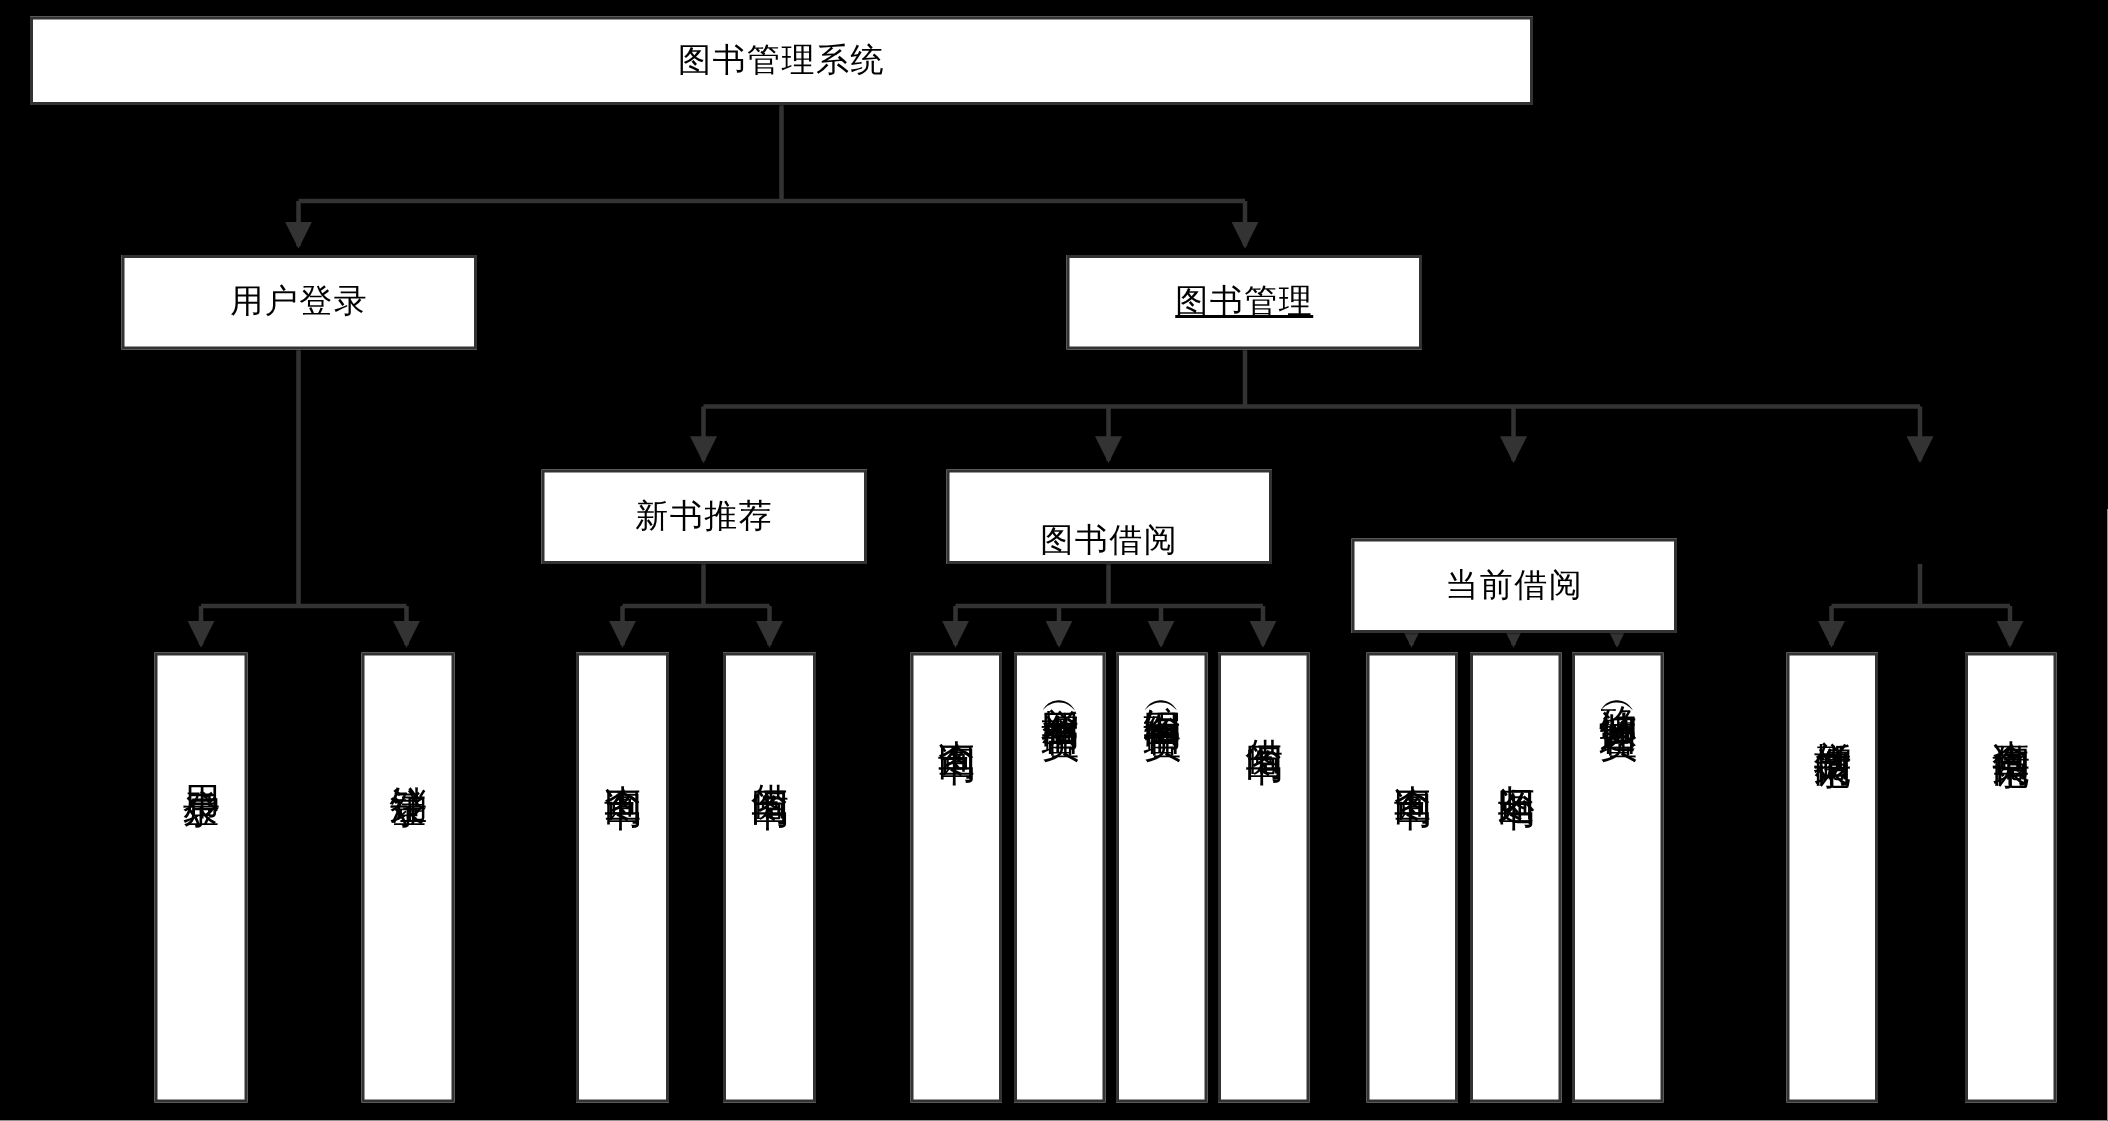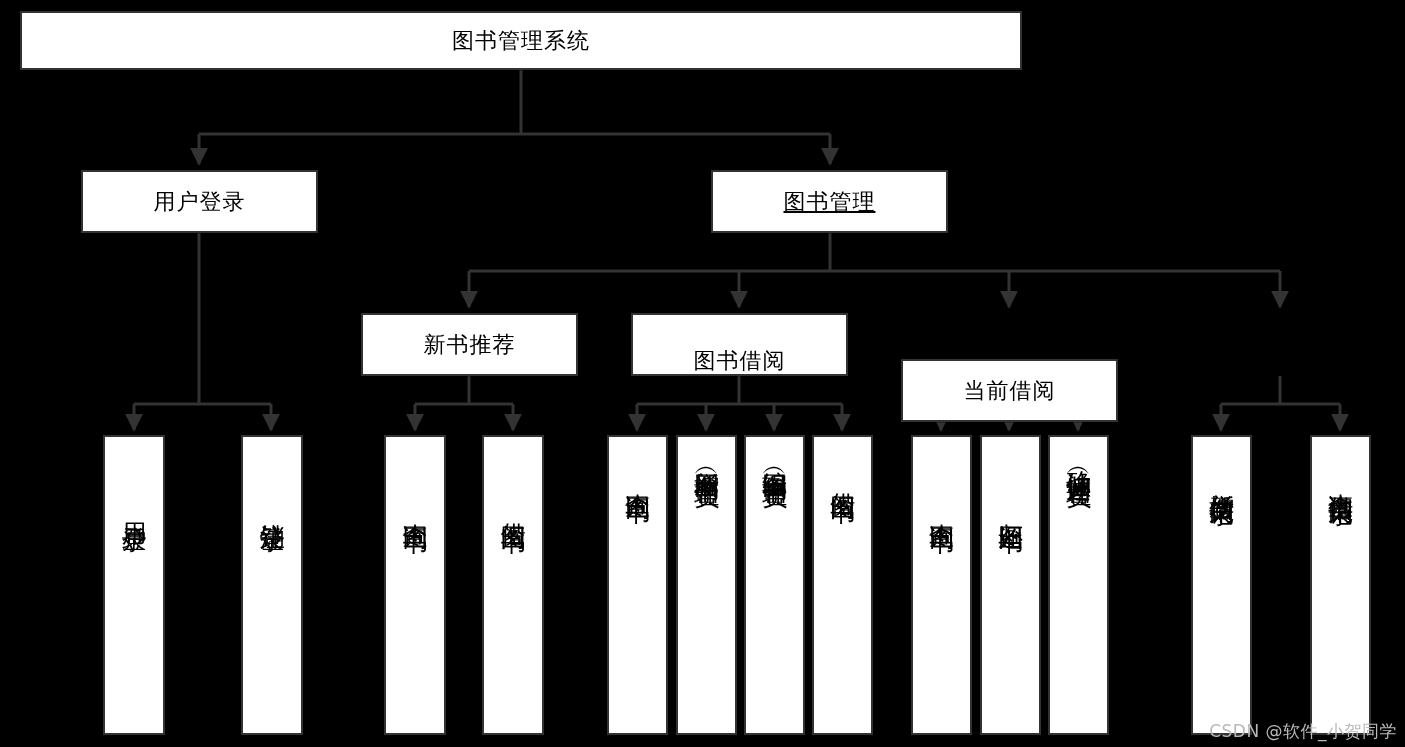--- a/index.html
+++ b/index.html
@@ -192,14 +192,13 @@
     <span class="label">确认归还（管理员）</span>
   </div>
 
   <div class="node vert midhigh" style="left:1191px; top:435px; width:61px; height:300px;">
     <span class="label">新增借阅记录</span>
   </div>
   <div class="node vert midhigh" style="left:1310px; top:435px; width:61px; height:300px;">
     <span class="label">查询借阅记录</span>
   </div>
 
-  <div id="watermark">CSDN @软件_小贺同学</div>
 </div>
 
 </body></html>

